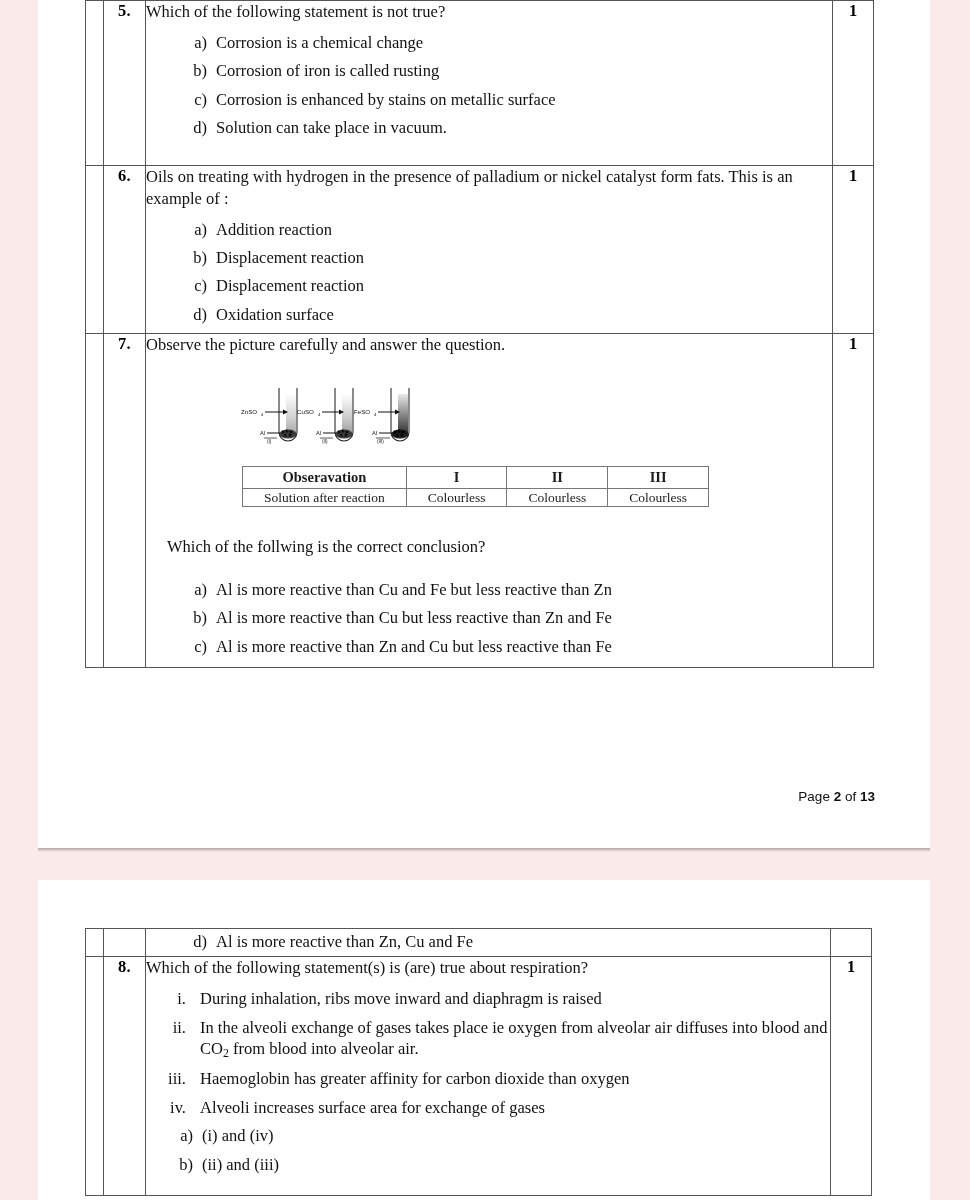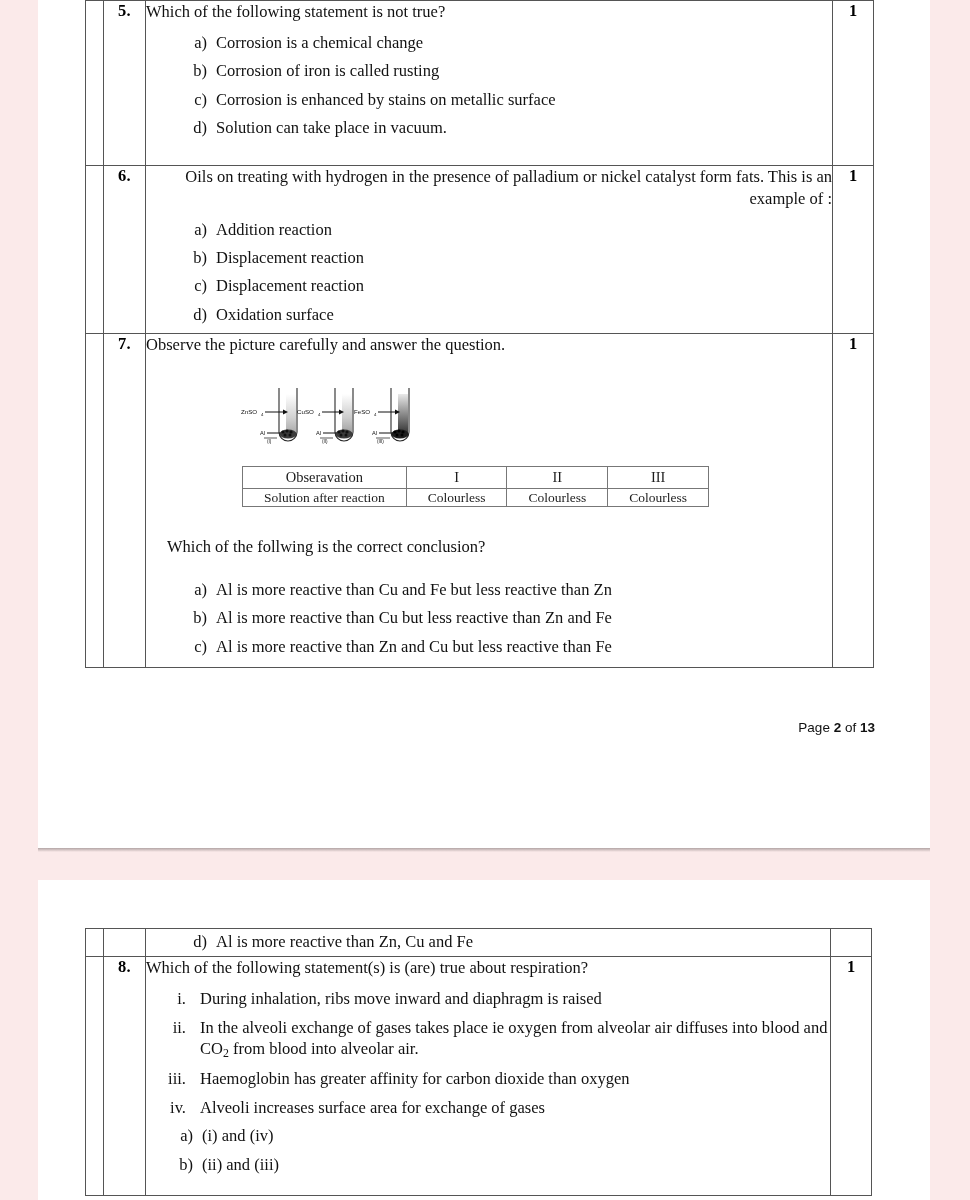--- a/index.html
+++ b/index.html
@@ -67,21 +67,21 @@
     line-height: 1.0;
     color: #111;
   }
 
   .stem {
     margin: 0 0 2px 0;
     line-height: 1.33;
     padding-right: 4px;
     font-family: Liberation Serif, serif;
   }
-  .stem.wide { padding-right: 0px; text-align: right; }
+  .stem.wide { padding-right: 0px; }
 
   
   ol.opts { list-style: none; margin: 0; padding: 0; }
   ol.opts li {
     display: flex;
     align-items: flex-start;
     margin: 0 0 0 0;
     padding: 7px 0 0 0;
     line-height: 1.3;
   }
@@ -109,31 +109,31 @@
     table-layout: fixed;
     font-size: 13.5px;
     color: #1c1c1c;
   }
   table.obs td {
     border: 1px solid #777;
     text-align: center;
     padding: 2px 21px;
     white-space: nowrap;
   }
-  table.obs tr.head td { font-weight: normal; font-size: 14.5px; padding: 3px 4px; }
+  table.obs tr.head td { font-weight: bold; font-size: 14.5px; padding: 3px 4px; }
   table.obs td.lab { width: 140px; }
   table.obs td.val { width: 69px; }
 
   .conclusion { padding: 15px 0 0 0; font-size: 16.5px; margin-left: 21px; }
 
   
   .page-footer {
     position: absolute;
     right: 55px;
-    top: 780px;
+    top: 849px;
     font-family: "Liberation Sans", "DejaVu Sans", sans-serif;
     font-size: 13.5px;
     color: #111;
     white-space: nowrap;
   }
   .page-footer b { font-weight: bold; }
 
   sub { font-size: 72%; vertical-align: -0.22em; }
 </style>
 </head>

